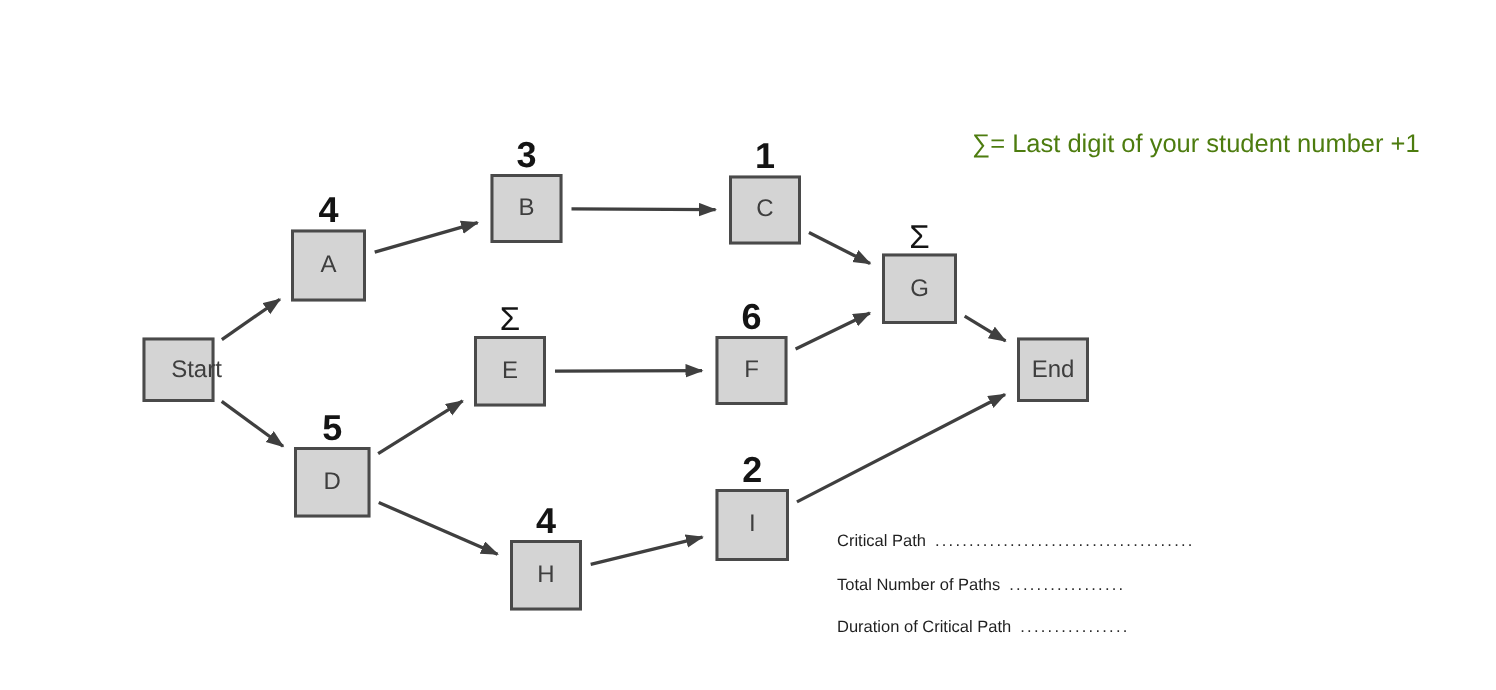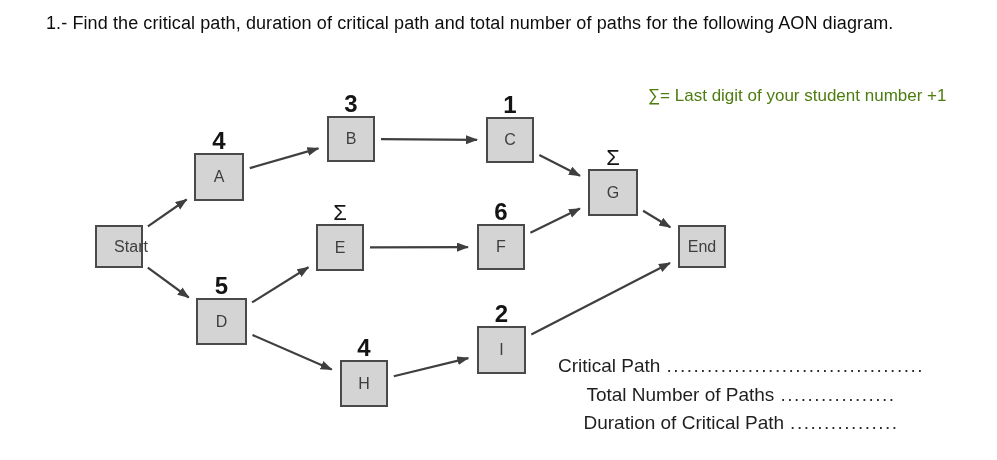--- a/index.html
+++ b/index.html
@@ -58,39 +58,37 @@
   }
   .node .dur.sigma {
     font-weight: normal;
     font-size: 22px;
   }
   .node .lbl { line-height: 1; }
   .answers {
     position: absolute;
     left: 558px;
     top: 355px;
-    font-size: 19px;
+    font-size: 11px;
     color: #1f1f1f;
-    text-align: center;
   }
   .answer-row {
     height: 28.5px;
     white-space: nowrap;
   }
   .answer-dots {
     margin-left: 6px;
     letter-spacing: 1.5px;
     color: #2a2a2a;
   }
 </style>
 </head>
 <body>
 
 <div class="canvas">
-  <div class="title">1.- Find the critical path, duration of critical path and total number of paths for the following AON diagram.</div>
   <div class="note">∑= Last digit of your student number +1</div>
 
   <svg class="arrows" width="997" height="460" viewBox="0 0 997 460">
     <defs>
       <marker id="arrowhead" markerUnits="userSpaceOnUse" markerWidth="13" markerHeight="10" refX="11" refY="4.5" orient="auto">
         <path id="arrowhead-path" d="M0,0 L12,4.5 L0,9 Z" fill="#3f3f3f"></path>
       </marker>
     </defs>
     <g id="edge-layer">
         <line x1="147.9" y1="226.4" x2="186.6" y2="199.5" stroke="#3f3f3f" stroke-width="2.2" marker-end="url(#arrowhead)"></line>

